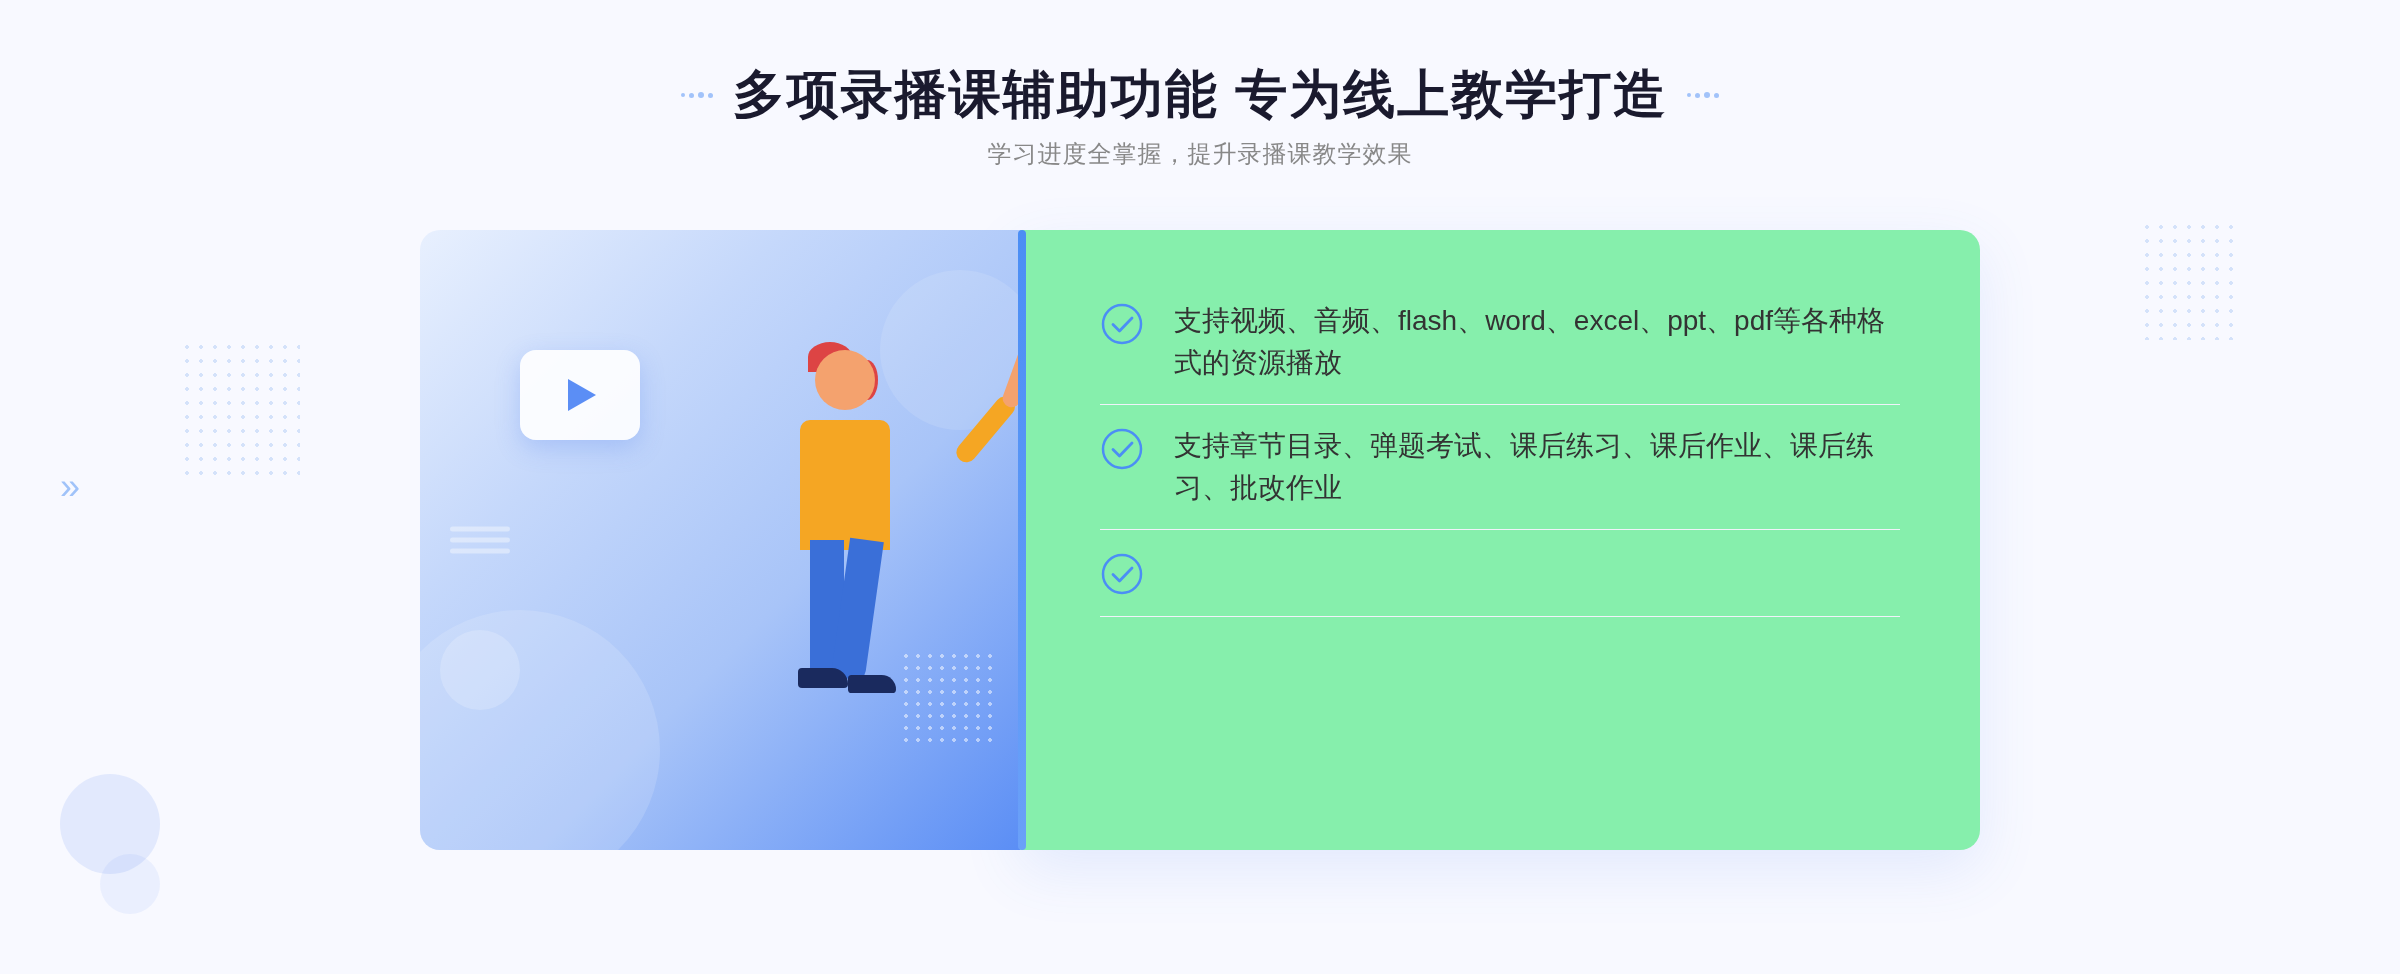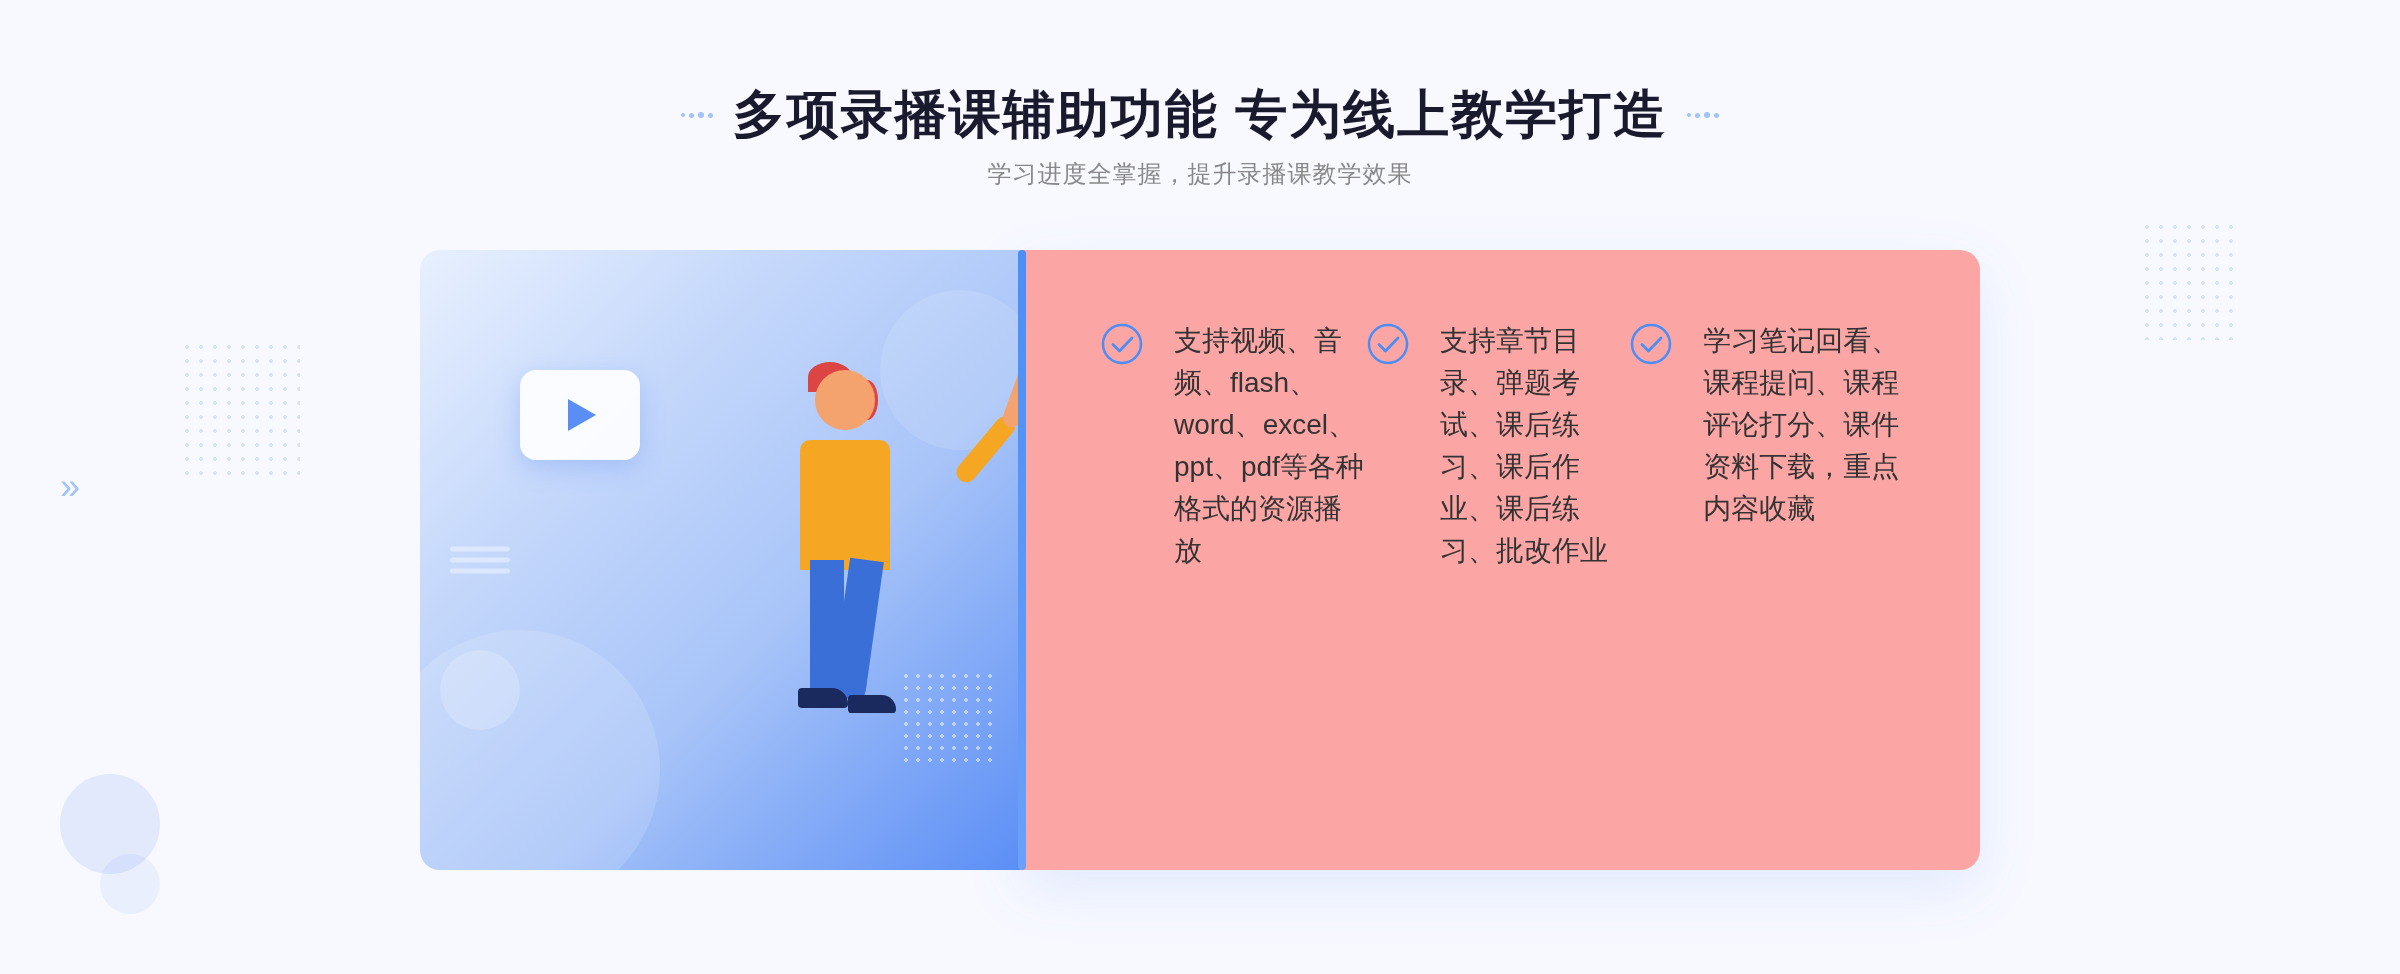--- a/index.html
+++ b/index.html
@@ -67,21 +67,20 @@
       margin-top: 60px;
       text-align: center;
       position: relative;
     }
 
     .header-decorators {
       display: flex;
       align-items: center;
       justify-content: center;
       gap: 20px;
-      margin-top: 20px;
     }
 
     .decorator-dots {
       display: flex;
       gap: 4px;
       align-items: center;
     }
 
     .decorator-dots span {
       display: inline-block;
@@ -332,26 +331,26 @@
       left: 20px;
       width: 80px;
       height: 80px;
       background: rgba(255,255,255,0.2);
       border-radius: 50%;
     }
 
     
     .features-panel {
       flex: 1;
-      background: #fca5a5;
+      background: #86efac;
       border-radius: 0 20px 20px 0;
       padding: 50px 80px;
       display: flex;
-      flex-direction: row;
-      justify-content: center;
+      flex-direction: column;
+      justify-content: flex-start;
       box-shadow: 0 20px 60px rgba(74,122,240,0.12);
     }
 
     
     .blue-accent-bar {
       position: absolute;
       left: 598px;
       top: 0;
       width: 8px;
       height: 100%;
@@ -506,21 +505,20 @@
 
       <div class="feature-divider"></div>
 
       <div class="feature-item">
         <div class="feature-icon">
           <svg viewBox="0 0 44 44" fill="none" xmlns="http://www.w3.org/2000/svg">
             <circle cx="22" cy="22" r="19" stroke="#4b8ef5" stroke-width="2.5"></circle>
             <path d="M13 22.5L19.5 29L32 16" stroke="#4b8ef5" stroke-width="2.8" stroke-linecap="round" stroke-linejoin="round"></path>
           </svg>
         </div>
-        <span class="feature-text">学习笔记回看、课程提问、课程评论打分、课件资料下载，重点内容收藏</span>
       </div>
 
       <div class="feature-divider"></div>
 
 
     </div>
   </div>
 
 </div>
 

